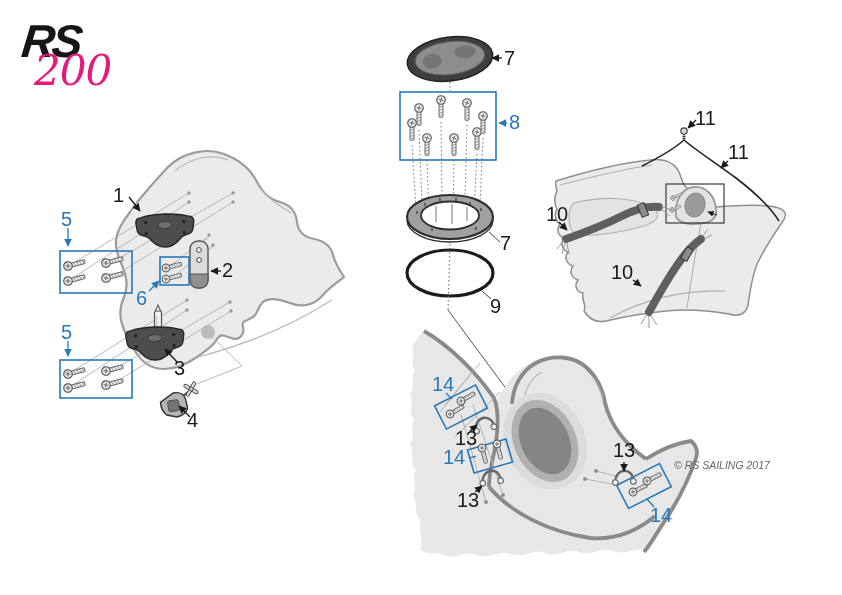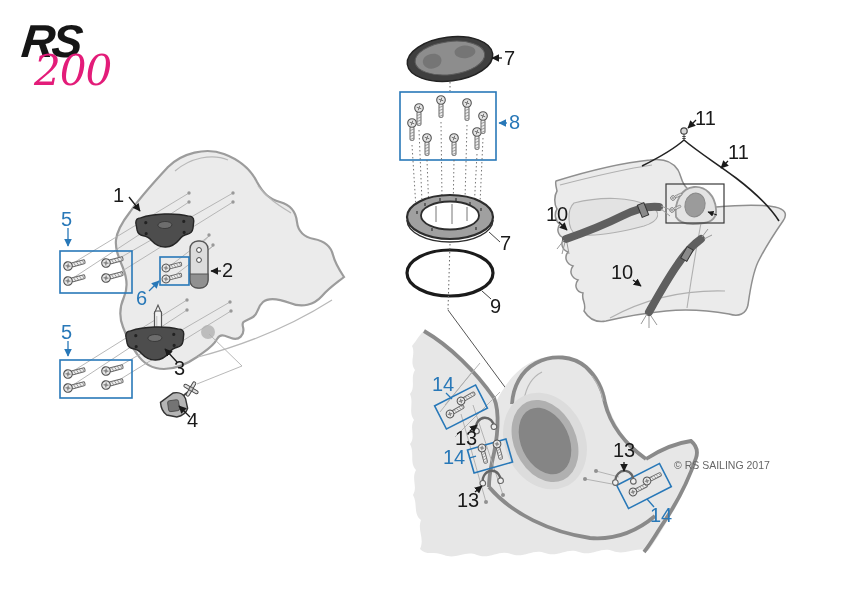--- a/index.html
+++ b/index.html
@@ -6,21 +6,21 @@
   #stage{position:relative;width:842px;height:595px;background:#fff;overflow:hidden;
          font-family:"Liberation Sans",sans-serif;}
   #art{position:absolute;left:0;top:0;}
   .callout{position:absolute;font-size:20px;color:#1a1a1a;line-height:1;white-space:nowrap;}
   .callout.blue{color:#2878b8;}
   #logo{position:absolute;left:20px;top:12px;width:110px;height:80px;}
   #logo .rs{position:absolute;left:2px;top:2px;font-size:46px;font-weight:bold;font-style:italic;
             letter-spacing:-3px;color:#161616;transform:skewX(-6deg);}
   #logo .num{position:absolute;left:14px;top:34px;font-size:42px;font-style:italic;
              font-family:"DejaVu Serif",serif;color:#e31c79;letter-spacing:-1px;}
-  #copyright{position:absolute;left:674px;top:459px;font-size:10.5px;color:#666;}
+  #copyright{position:absolute;left:674px;top:459px;font-size:10.5px;font-style:italic;color:#666;}
 </style>
 </head>
 <body>
 
 <div id="stage">
 
 <svg id="art" width="842" height="595" viewBox="0 0 842 595">
   <defs>
     <marker id="mb" markerWidth="7" markerHeight="7" refX="5.5" refY="3" orient="auto">
       <path d="M0,0 L6,3 L0,6 Z" fill="#1a1a1a"></path>

